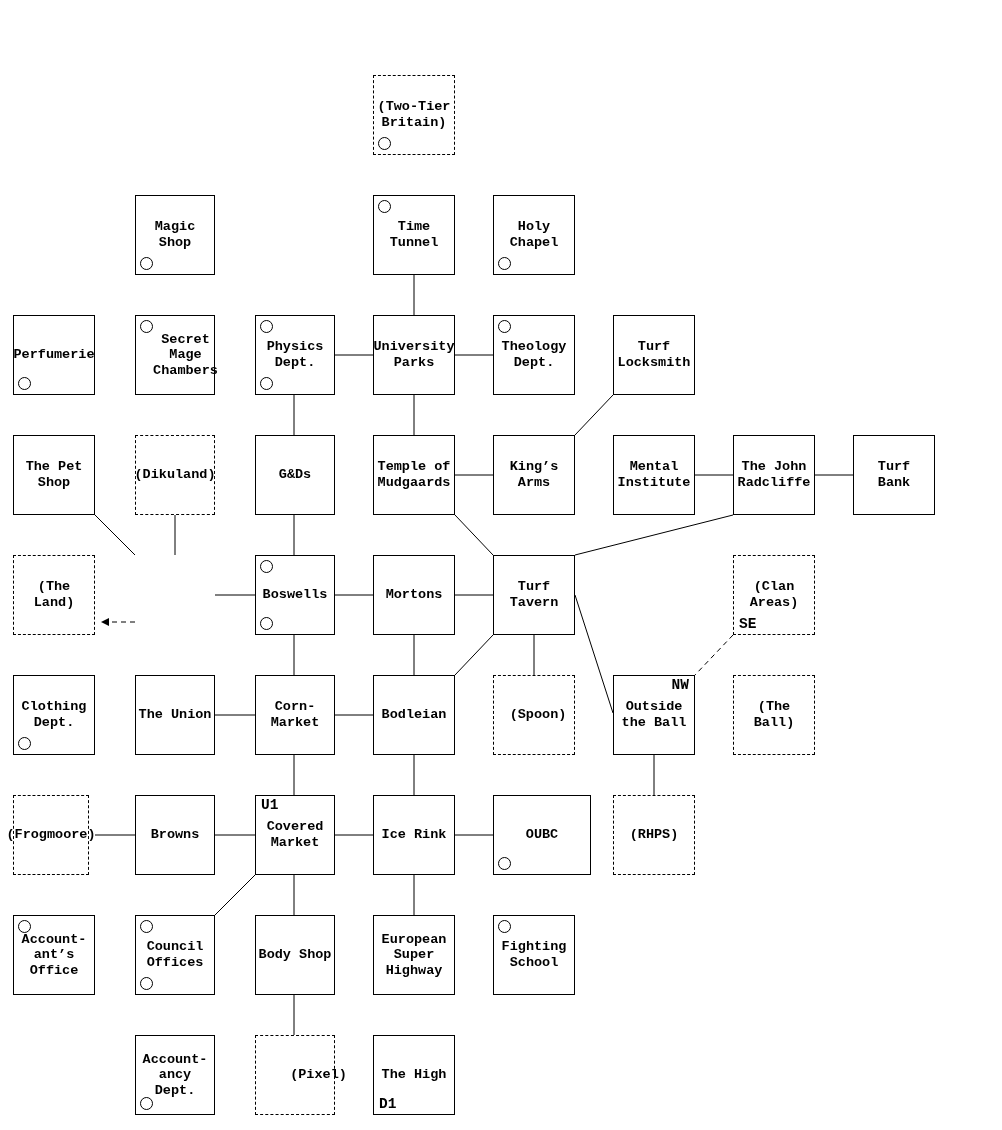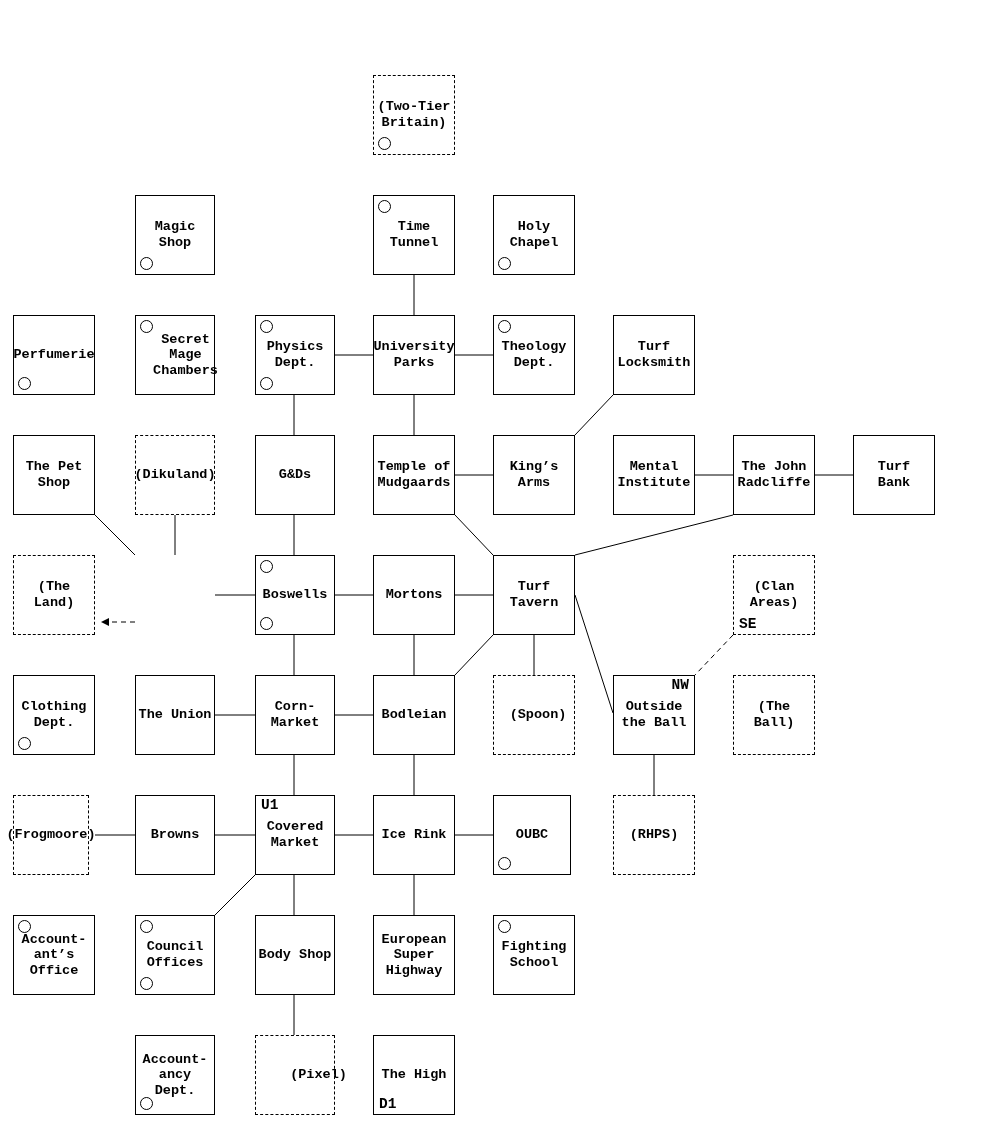--- a/index.html
+++ b/index.html
@@ -187,21 +187,21 @@
     <div class="node" style="left: 135px; top: 795px; width: 80px; height: 80px;">
       <div>Browns</div>
     </div>
     <div class="node" style="left: 255px; top: 795px; width: 80px; height: 80px;">
       <div>Covered<br>Market</div>
       <span class="corner-label ctl">U1</span>
     </div>
     <div class="node" style="left: 373px; top: 795px; width: 82px; height: 80px;">
       <div>Ice Rink</div>
     </div>
-    <div class="node" style="left: 493px; top: 795px; width: 78px; height: 80px;">
+    <div class="node" style="left: 493px; top: 795px; width: 98px; height: 80px;">
       <div>OUBC</div>
       <span class="room-circle pos-bl"></span>
     </div>
     <div class="node dashed" style="left: 613px; top: 795px; width: 82px; height: 80px;">
       <div>(RHPS)</div>
     </div>
     <div class="node" style="left: 13px; top: 915px; width: 82px; height: 80px;">
       <div>Account-<br>ant’s<br>Office</div>
       <span class="room-circle pos-tl"></span>
     </div>

